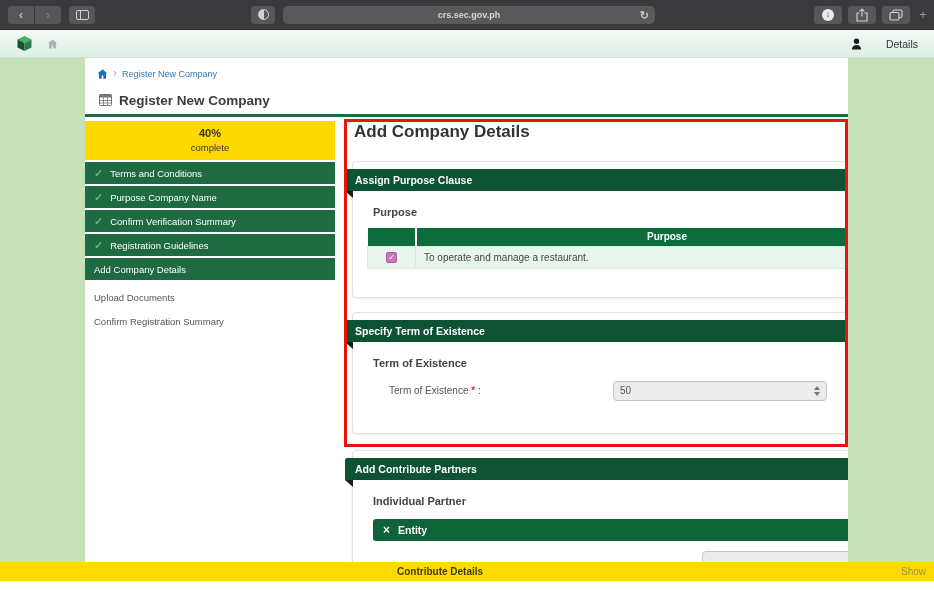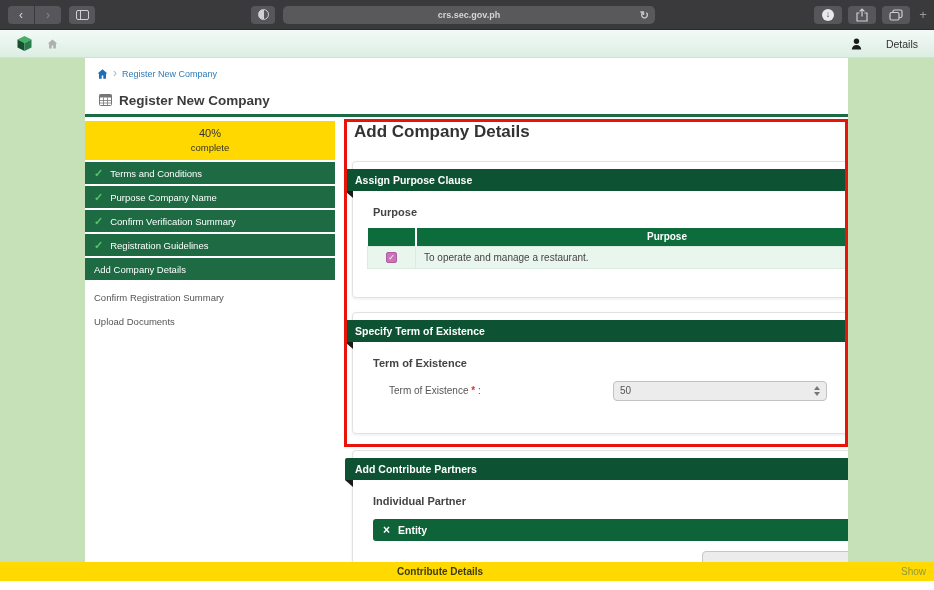--- a/index.html
+++ b/index.html
@@ -52,21 +52,21 @@
   .bc-sep { color:#9fb9c9; font-size:12px; line-height:9px; }
   .bc-link { color:#2e7cb8; }
 
   .page-title { margin:13px 0 0 14px; height:16px; display:flex; align-items:center; gap:7px;
     font-size:13.5px; font-weight:bold; color:#3c3c3c; }
   .title-rule { margin-top:6px; border-bottom:3px solid #1d6b45; }
 
   .cols { display:flex; margin-top:4px; }
   .steps { width:250px; flex:none; }
   .progress { background:#ffd800; text-align:center; padding:6px 0 7px; }
-  .progress-pct { font-size:11px; font-weight:normal; color:#333; }
+  .progress-pct { font-size:11px; font-weight:bold; color:#333; }
   .progress-cap { font-size:9.5px; color:#333; margin-top:3px; }
   .step { height:22px; margin-top:2px; display:flex; align-items:center; padding:0 9px; font-size:9.5px; }
   .step.done, .step.active { background:#1d6a43; color:#fff; }
   .step .check { color:#55c36a; font-weight:bold; margin-right:7px; font-size:11px; }
   .step.todo { background:transparent; color:#555; height:13px; margin-top:11px; }
 
   .main { flex:1; margin-left:17px; }
   .main-heading { font-size:17px; font-weight:bold; color:#333; line-height:22px; margin-left:2px; }
 
   .card { width:581px; background:#fff; border:1px solid #e2e2e2; border-radius:4px;
@@ -230,24 +230,24 @@
           <span>Confirm Verification Summary</span>
         </div>
         <div class="step done">
           <span class="check">✓</span>
           <span>Registration Guidelines</span>
         </div>
         <div class="step active">
           <span>Add Company Details</span>
         </div>
         <div class="step todo">
+          <span>Upload Documents</span>
+        </div>
+        <div class="step todo">
           <span>Confirm Registration Summary</span>
-        </div>
-        <div class="step todo">
-          <span>Upload Documents</span>
         </div>
       </aside>
 
       <main class="main">
         <h1 class="main-heading">Add Company Details</h1>
 
         <section class="card card-1">
           <div class="ribbon">
             <span>Assign Purpose Clause</span>
             <span class="hide-link">Hide</span>

